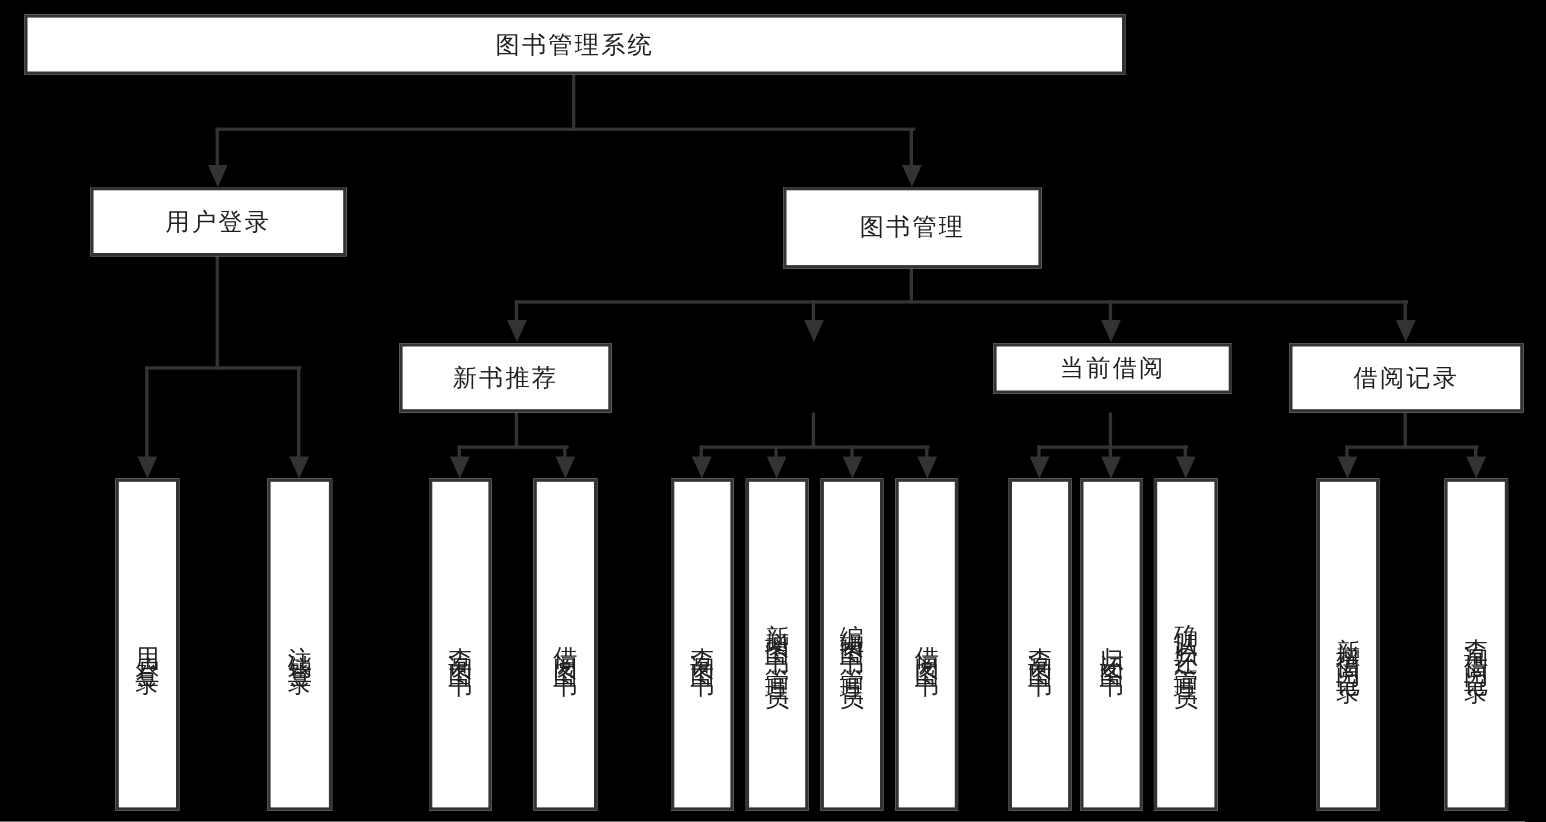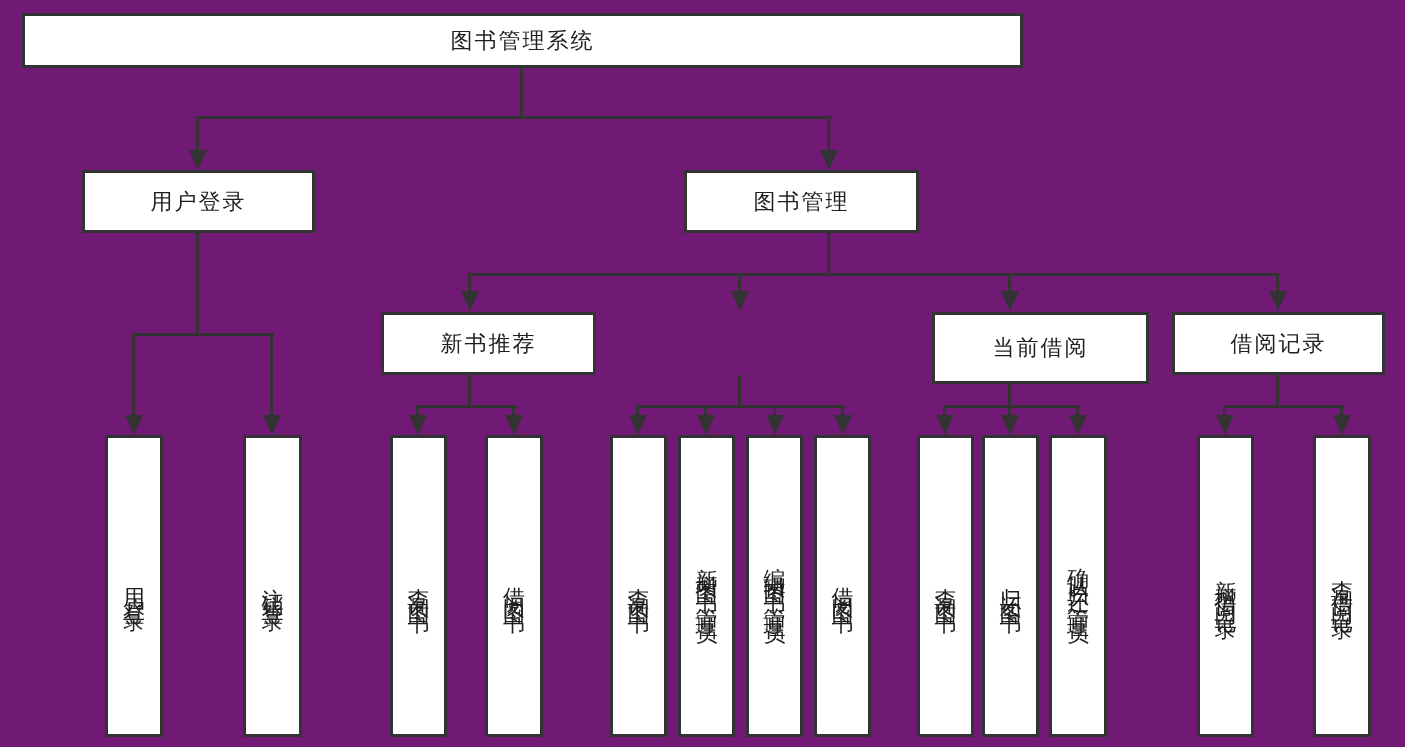--- a/index.html
+++ b/index.html
@@ -1,20 +1,20 @@
 <!DOCTYPE html>
 <html><head>
 <meta charset="utf-8">
 <style>
   html, body { margin: 0; padding: 0; background: #ffffff; }
   .stage {
     position: relative;
     width: 1405px;
     height: 747px;
-    background: #701a75;
+    background: #000000;
     font-family: Liberation Serif, serif;
     overflow: hidden;
   }
   .node {
     position: absolute;
     box-sizing: border-box;
     border: 3px solid #333333;
     background: #ffffff;
     display: flex;
     align-items: center;
@@ -55,28 +55,28 @@
 
 <div class="stage">
 
   <div class="node" style="left:22px;top:13px;width:1001px;height:55px">
     <span>图书管理系统</span>
   </div>
 
   <div class="node" style="left:82px;top:170px;width:233px;height:63px">
     <span>用户登录</span>
   </div>
-  <div class="node" style="left:684px;top:170px;width:235px;height:63px">
+  <div class="node" style="left:712px;top:170px;width:235px;height:74px">
     <span>图书管理</span>
   </div>
 
-  <div class="node" style="left:381px;top:312px;width:215px;height:63px">
+  <div class="node" style="left:363px;top:312px;width:193px;height:63px">
     <span>新书推荐</span>
   </div>
-  <div class="node" style="left:932px;top:312px;width:217px;height:72px">
+  <div class="node" style="left:903px;top:312px;width:217px;height:46px">
     <span>当前借阅</span>
   </div>
   <div class="node" style="left:1172px;top:312px;width:213px;height:63px">
     <span>借阅记录</span>
   </div>
 
   <div class="node leaf" style="left:105px;top:435px;width:58px;height:302px">
     <span>用户登录</span>
   </div>
   <div class="node leaf" style="left:243px;top:435px;width:59px;height:302px">

